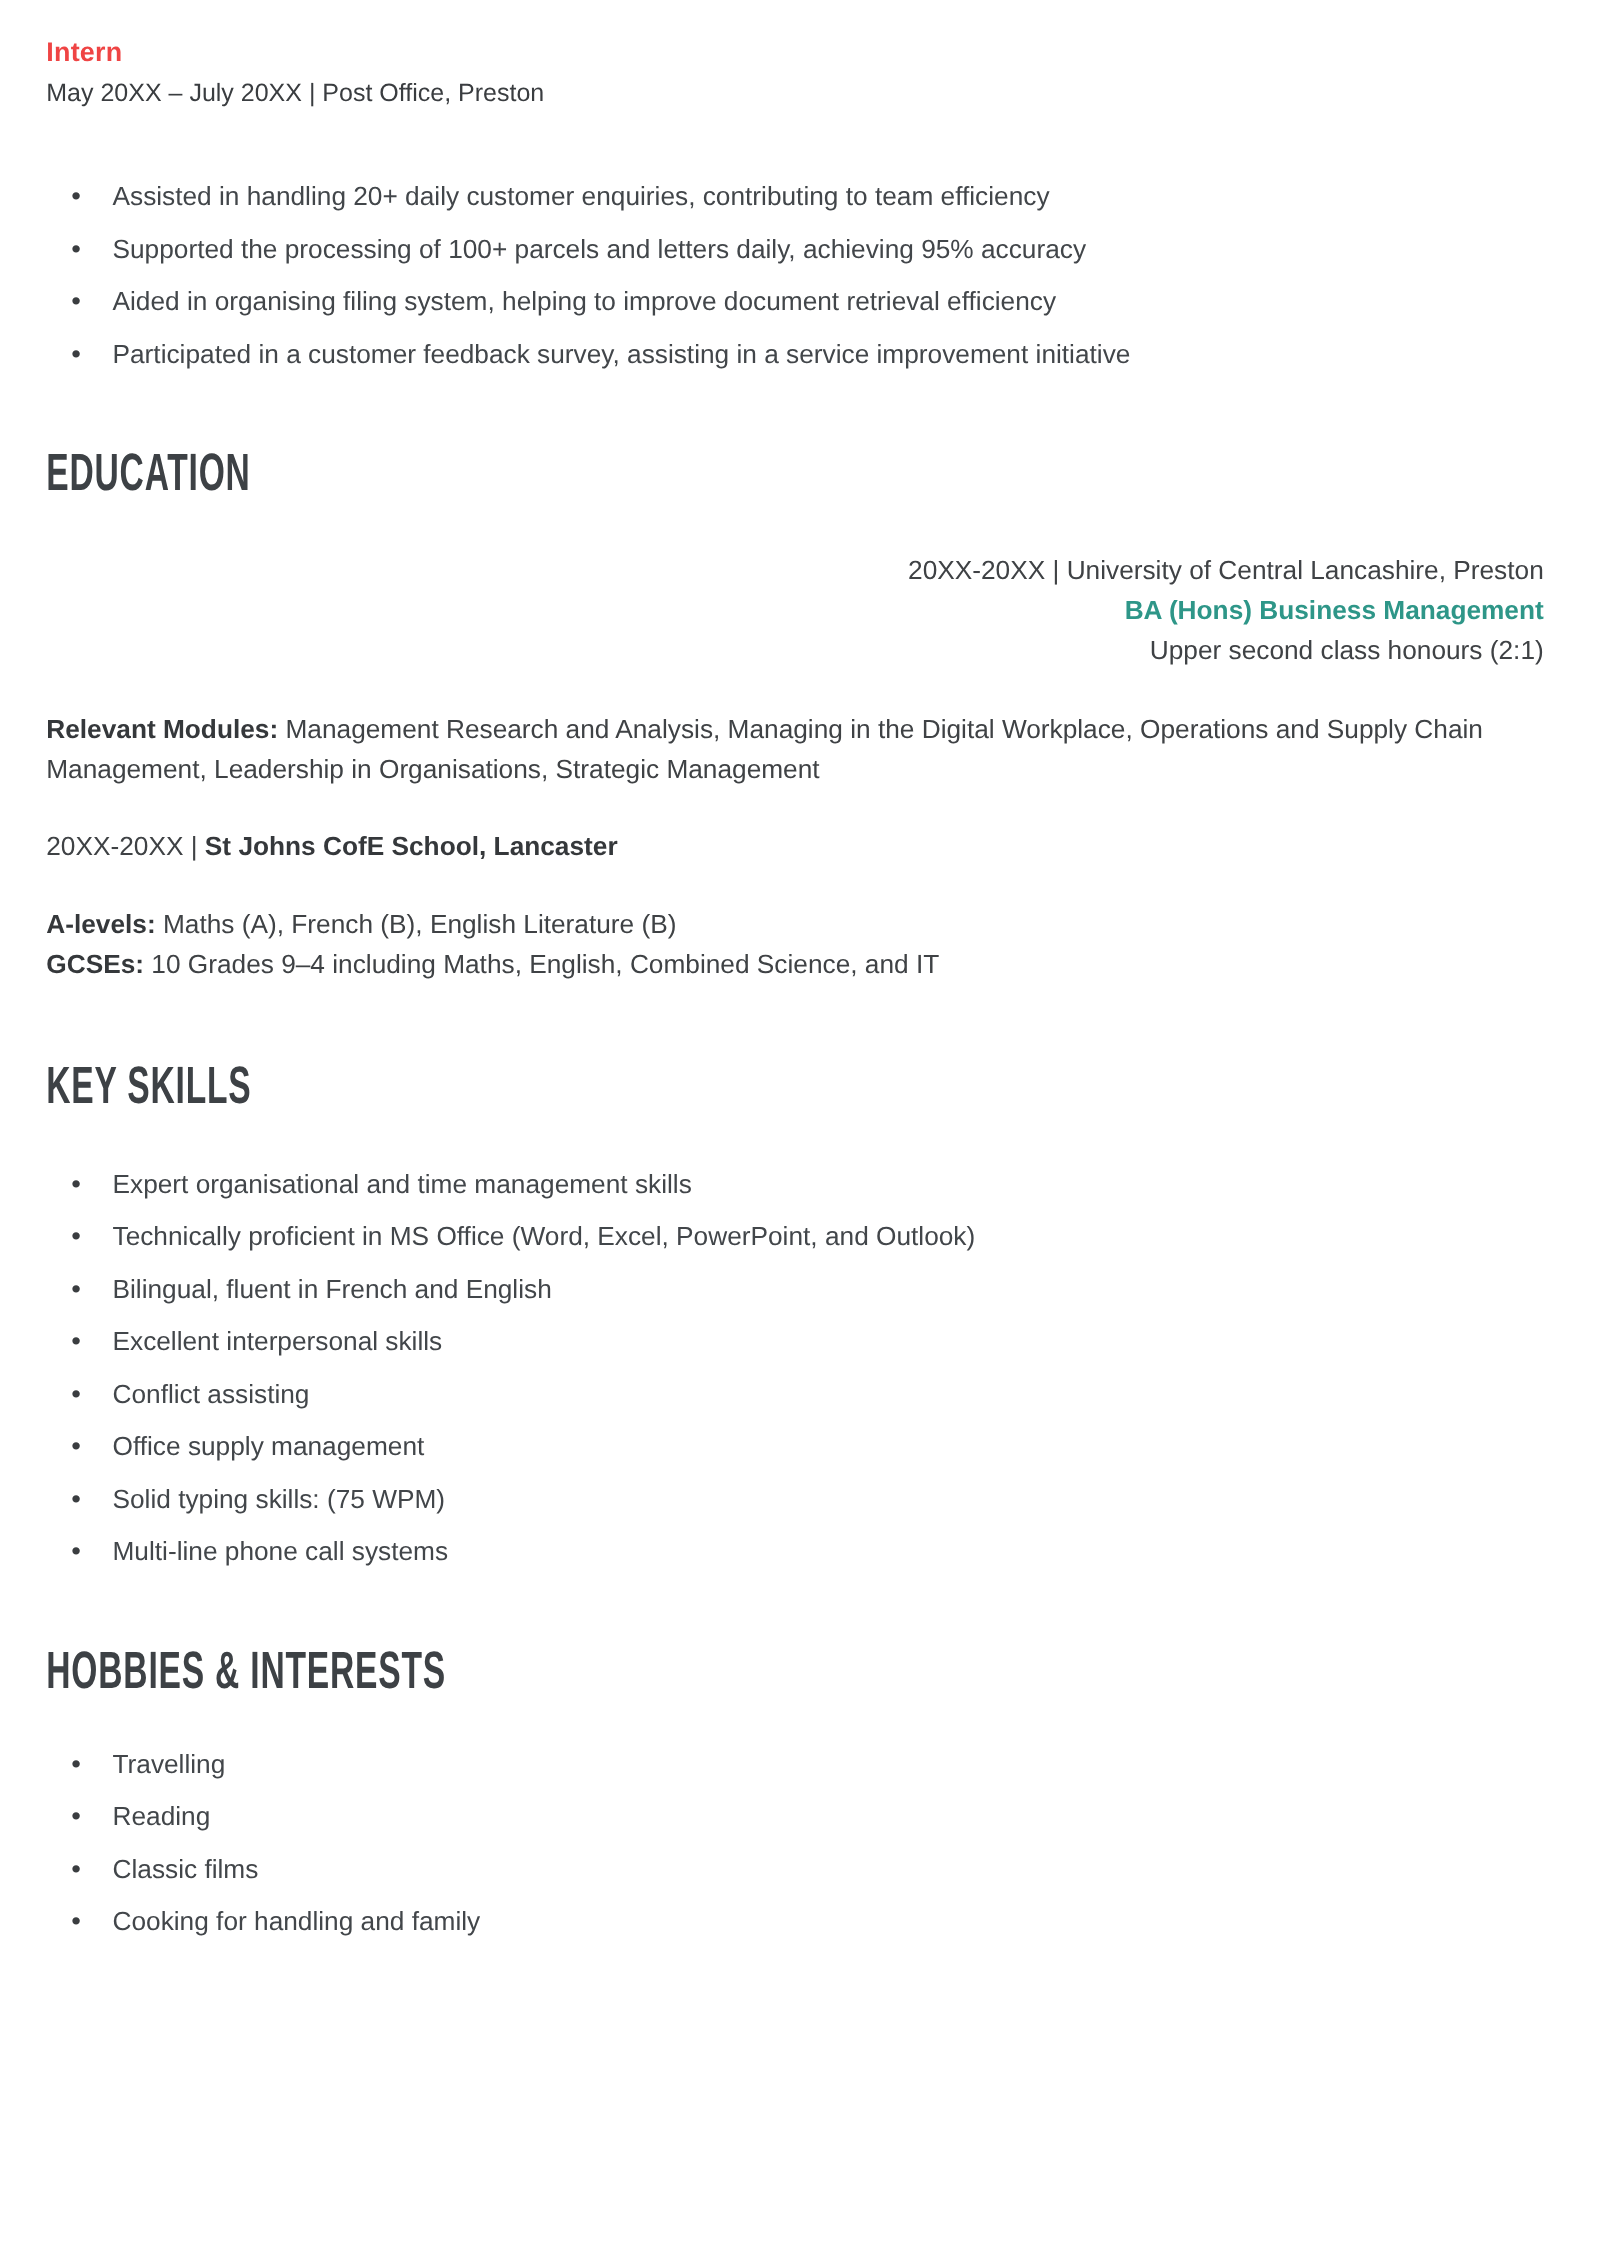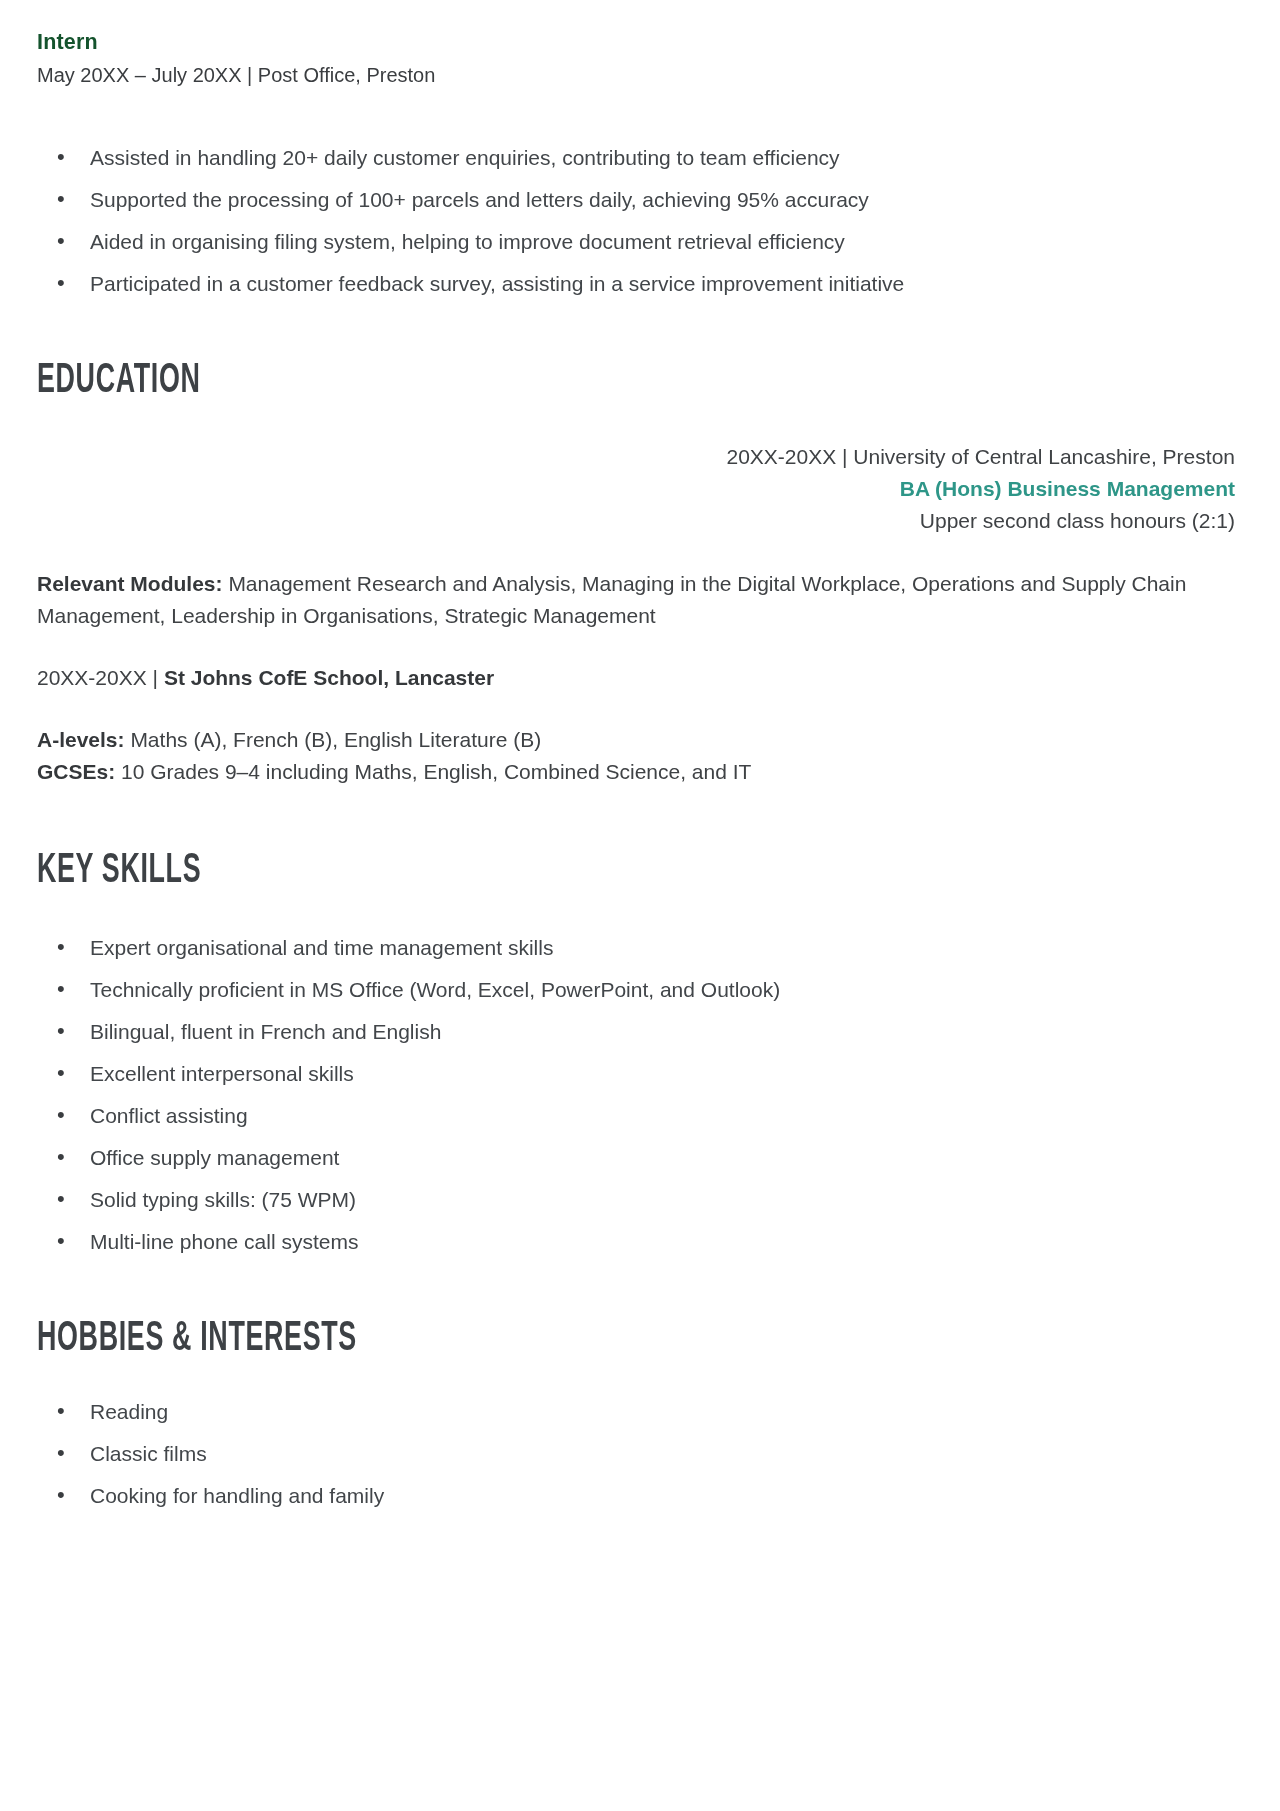--- a/index.html
+++ b/index.html
@@ -9,21 +9,21 @@
     min-height: 1811px;
     font-family: "Liberation Sans", "DejaVu Sans", sans-serif;
     color: #3f4245;
     padding: 30px 45px 0 37px;
     font-size: 21px;
     overflow: hidden;
   }
 
   
   .job-title {
-    color: #14532d;
+    color: #ef4444;
     font-size: 21.5px;
     font-weight: bold;
     letter-spacing: 0.2px;
   }
   .job-meta {
     margin-top: 9px;
     font-size: 20px;
     color: #3a3d40;
   }
 
@@ -119,17 +119,18 @@
       <li><span>Conflict assisting</span></li>
       <li><span>Office supply management</span></li>
       <li><span>Solid typing skills: (75 WPM)</span></li>
       <li><span>Multi-line phone call systems</span></li>
     </ul>
 </section>
 
 <section>
   <h2 class="section-heading"><span class="condensed">HOBBIES &amp; INTERESTS</span></h2>
   <ul class="bullets hobbies">
+      <li><span>Travelling</span></li>
       <li><span>Reading</span></li>
       <li><span>Classic films</span></li>
       <li><span>Cooking for handling and family</span></li>
     </ul>
 </section>
 
 </body></html>

